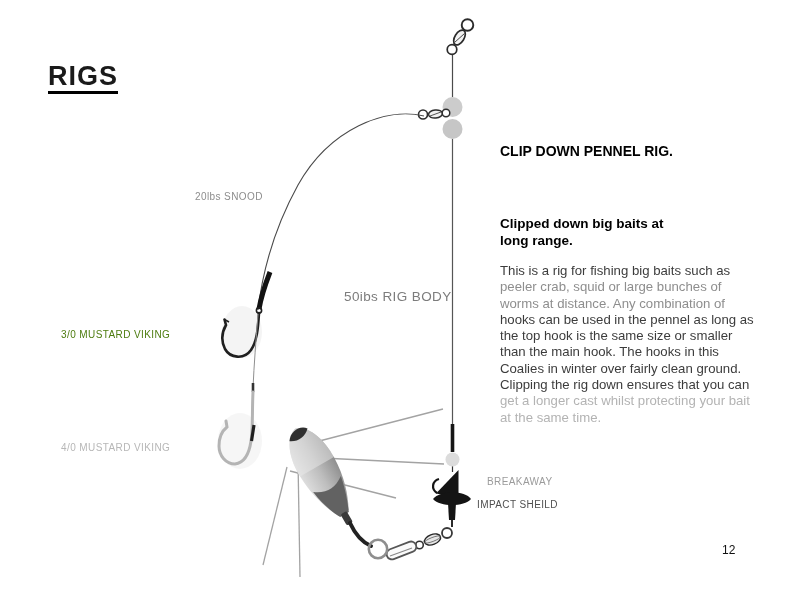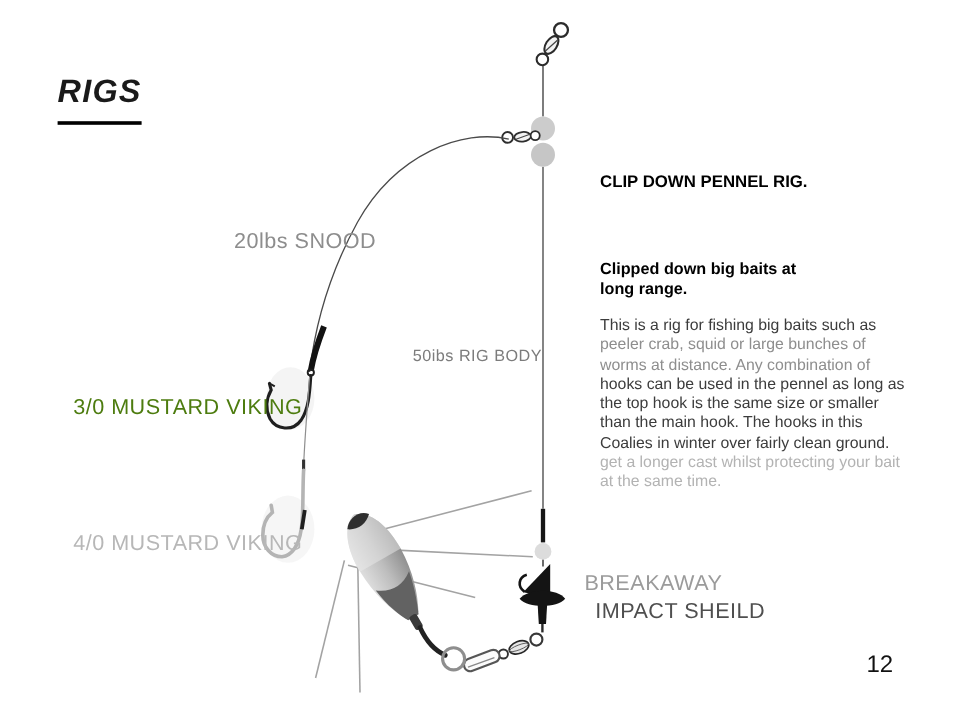--- a/index.html
+++ b/index.html
@@ -3,37 +3,37 @@
 <meta charset="utf-8">
 <style>
   html,body{margin:0;padding:0;}
   body{
     width:800px;height:600px;background:#ffffff;position:relative;overflow:hidden;
     font-family:"Liberation Sans", sans-serif;color:#1a1a1a;
   }
   .abs{position:absolute;}
   #page-title{
     left:48px;top:62px;font-size:27px;font-weight:bold;letter-spacing:1px;
-    border-bottom:3px solid #000;padding-bottom:11px;display:inline-block;line-height:1.05;font-style:italic;
+    border-bottom:3px solid #000;padding-bottom:1px;display:inline-block;line-height:1.05;
   }
-  .diagram-label{font-size:18px;letter-spacing:.4px;white-space:nowrap;}
+  .diagram-label{font-size:10px;letter-spacing:.4px;white-space:nowrap;}
   #label-snood{left:195px;top:191px;color:#8d8d8d;}
   #label-rigbody{left:344px;top:289px;color:#7c7c7c;font-size:13.5px;}
   #label-hook-top{left:61px;top:329px;color:#4d7c0f;}
   #label-hook-bottom{left:61px;top:442px;color:#b7b7b7;}
   #label-breakaway{left:487px;top:476px;color:#9b9b9b;}
-  #label-impact{left:477px;top:499px;color:#4f4f4f;margin-left:19px;}
+  #label-impact{left:477px;top:499px;color:#4f4f4f;}
   #info-panel{left:500px;top:143px;width:292px;}
   #info-heading{font-size:14px;font-weight:bold;color:#000;}
   #info-subheading{margin-top:56px;font-size:13.5px;font-weight:bold;color:#000;line-height:17px;}
   #info-paragraph{margin-top:14px;font-size:13.2px;line-height:16.3px;color:#3c3c3c;}
   #info-paragraph .line{white-space:nowrap;}
   #info-paragraph .mid{color:#8e8e8e;}
   #info-paragraph .faint{color:#b3b3b3;}
-  #page-number{left:722px;top:543px;font-size:20px;color:#111;}
+  #page-number{left:722px;top:543px;font-size:12px;color:#111;}
   #rig-svg{left:0;top:0;}
 </style>
 </head>
 <body>
 
 <svg id="rig-svg" class="abs" width="800" height="600" viewBox="0 0 800 600" aria-hidden="true">
   <defs>
     <linearGradient id="leadGrad" x1="0" y1="0" x2="1" y2="0">
       <stop offset="0" stop-color="#dedede"></stop>
       <stop offset="0.5" stop-color="#bdbdbd"></stop>
@@ -143,18 +143,19 @@
     <div class="line">long range.</div>
   </div>
   <div id="info-paragraph">
     <div class="line">This is a rig for fishing big baits such as</div>
     <div class="line mid">peeler crab, squid or large bunches of</div>
     <div class="line mid">worms at distance. Any combination of</div>
     <div class="line">hooks can be used in the pennel as long as</div>
     <div class="line">the top hook is the same size or smaller</div>
     <div class="line">than the main hook. The hooks in this</div>
     <div class="line">Coalies in winter over fairly clean ground.</div>
+    <div class="line">Clipping the rig down ensures that you can</div>
     <div class="line faint">get a longer cast whilst protecting your bait</div>
     <div class="line faint">at the same time.</div>
   </div>
 </div>
 
 <div id="page-number" class="abs">12</div>
 
 </body></html>

